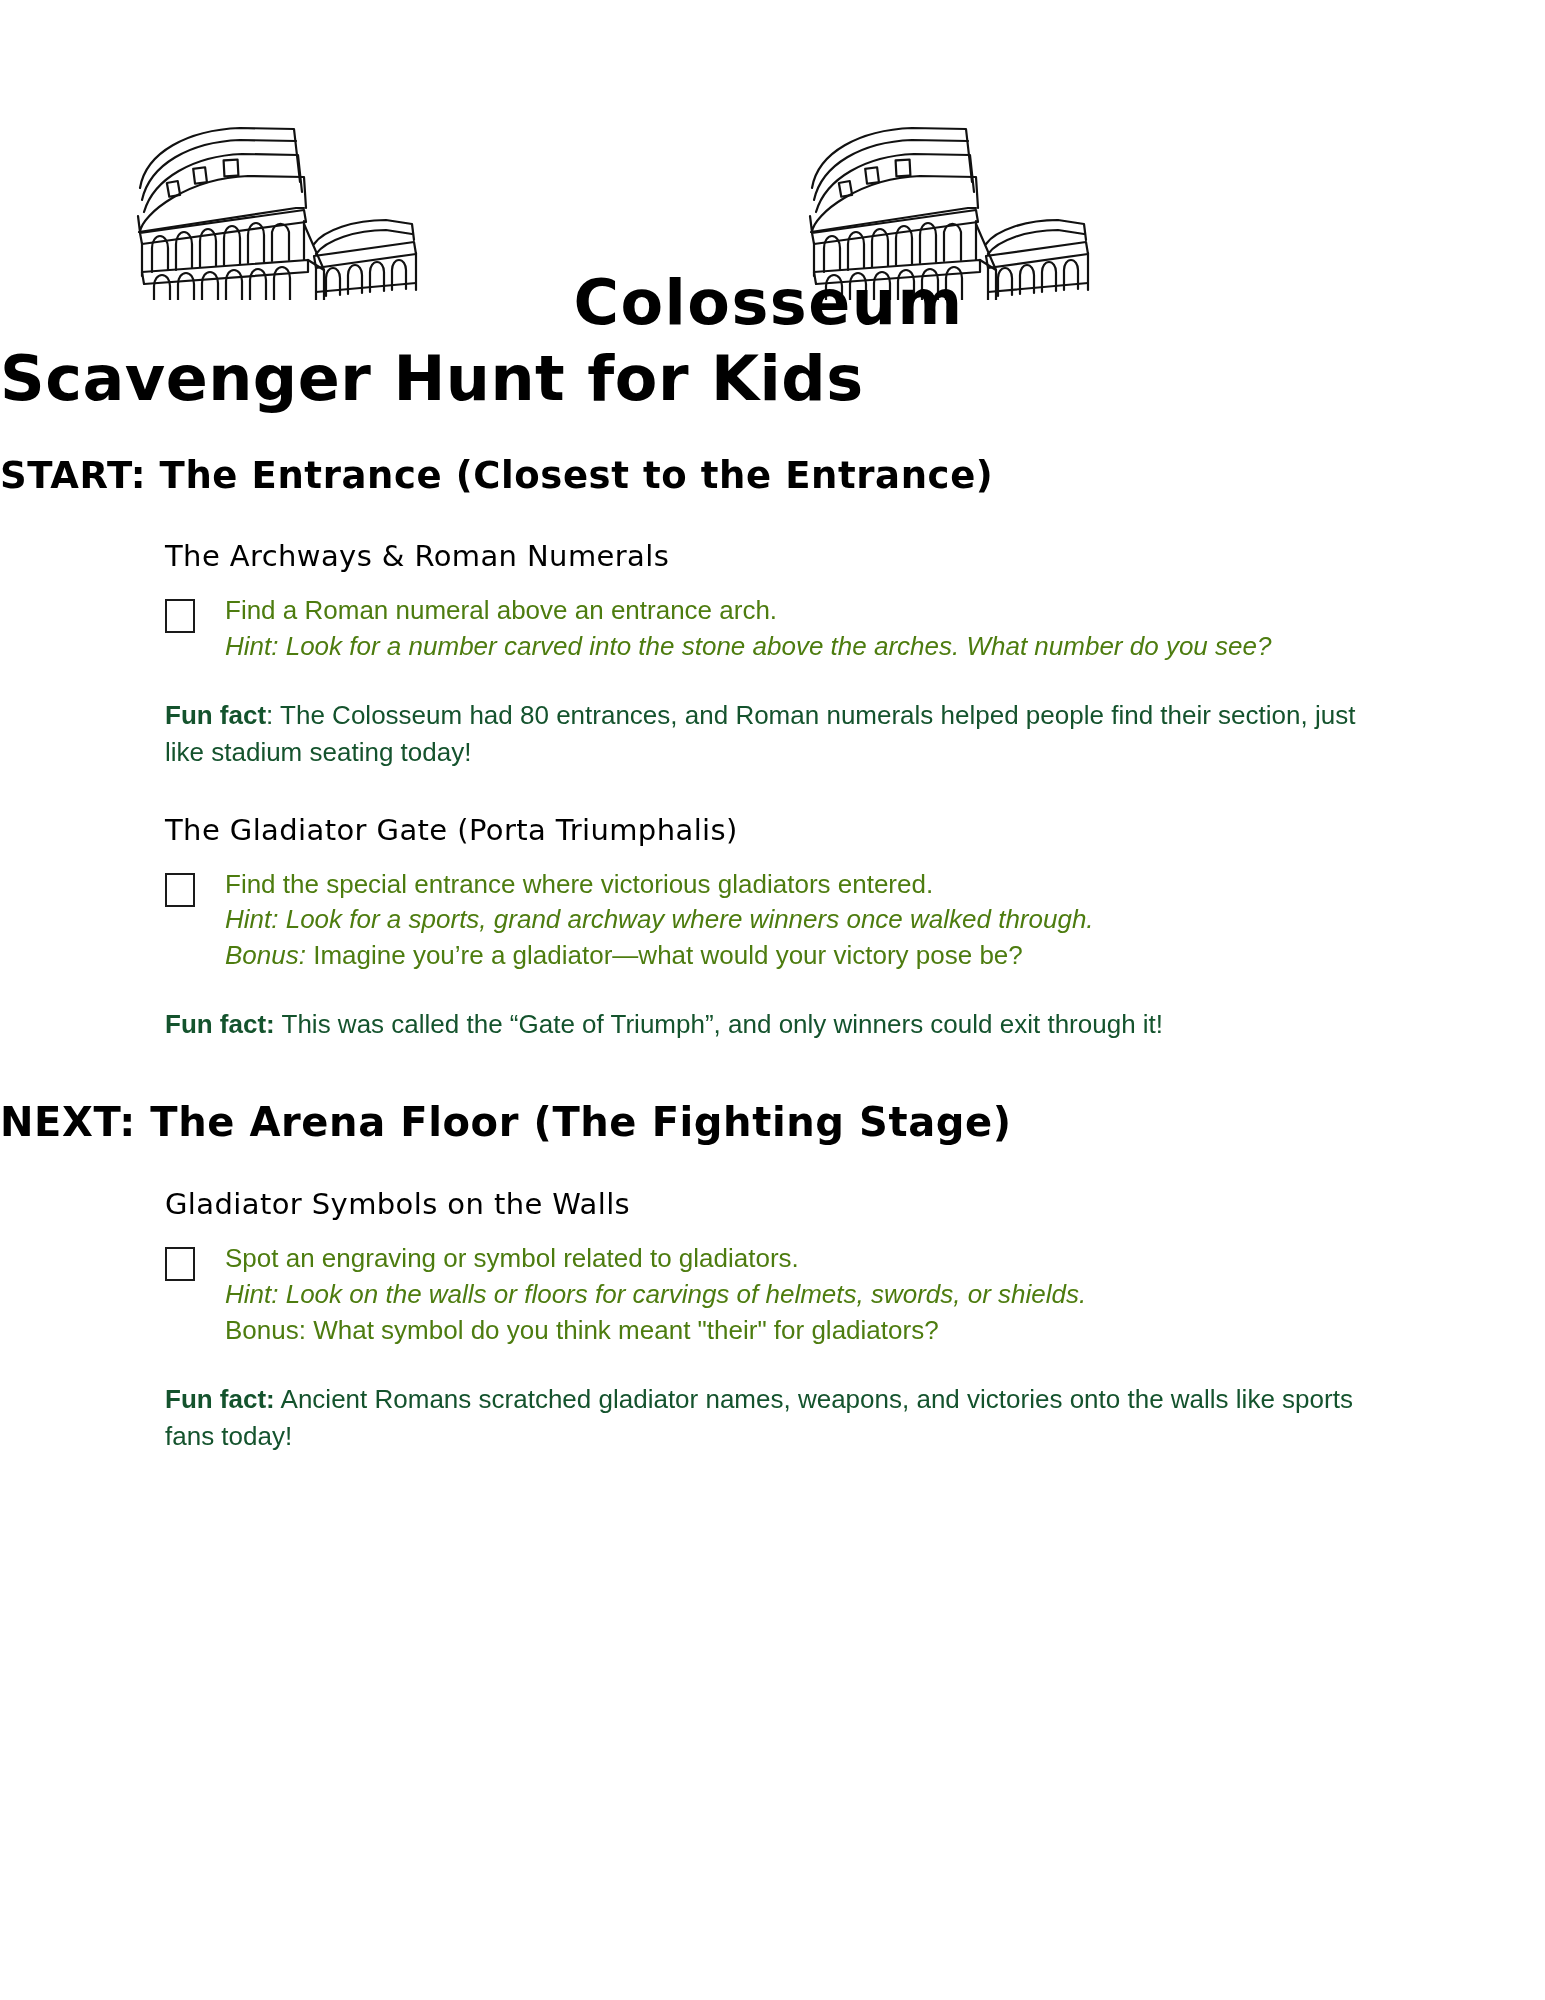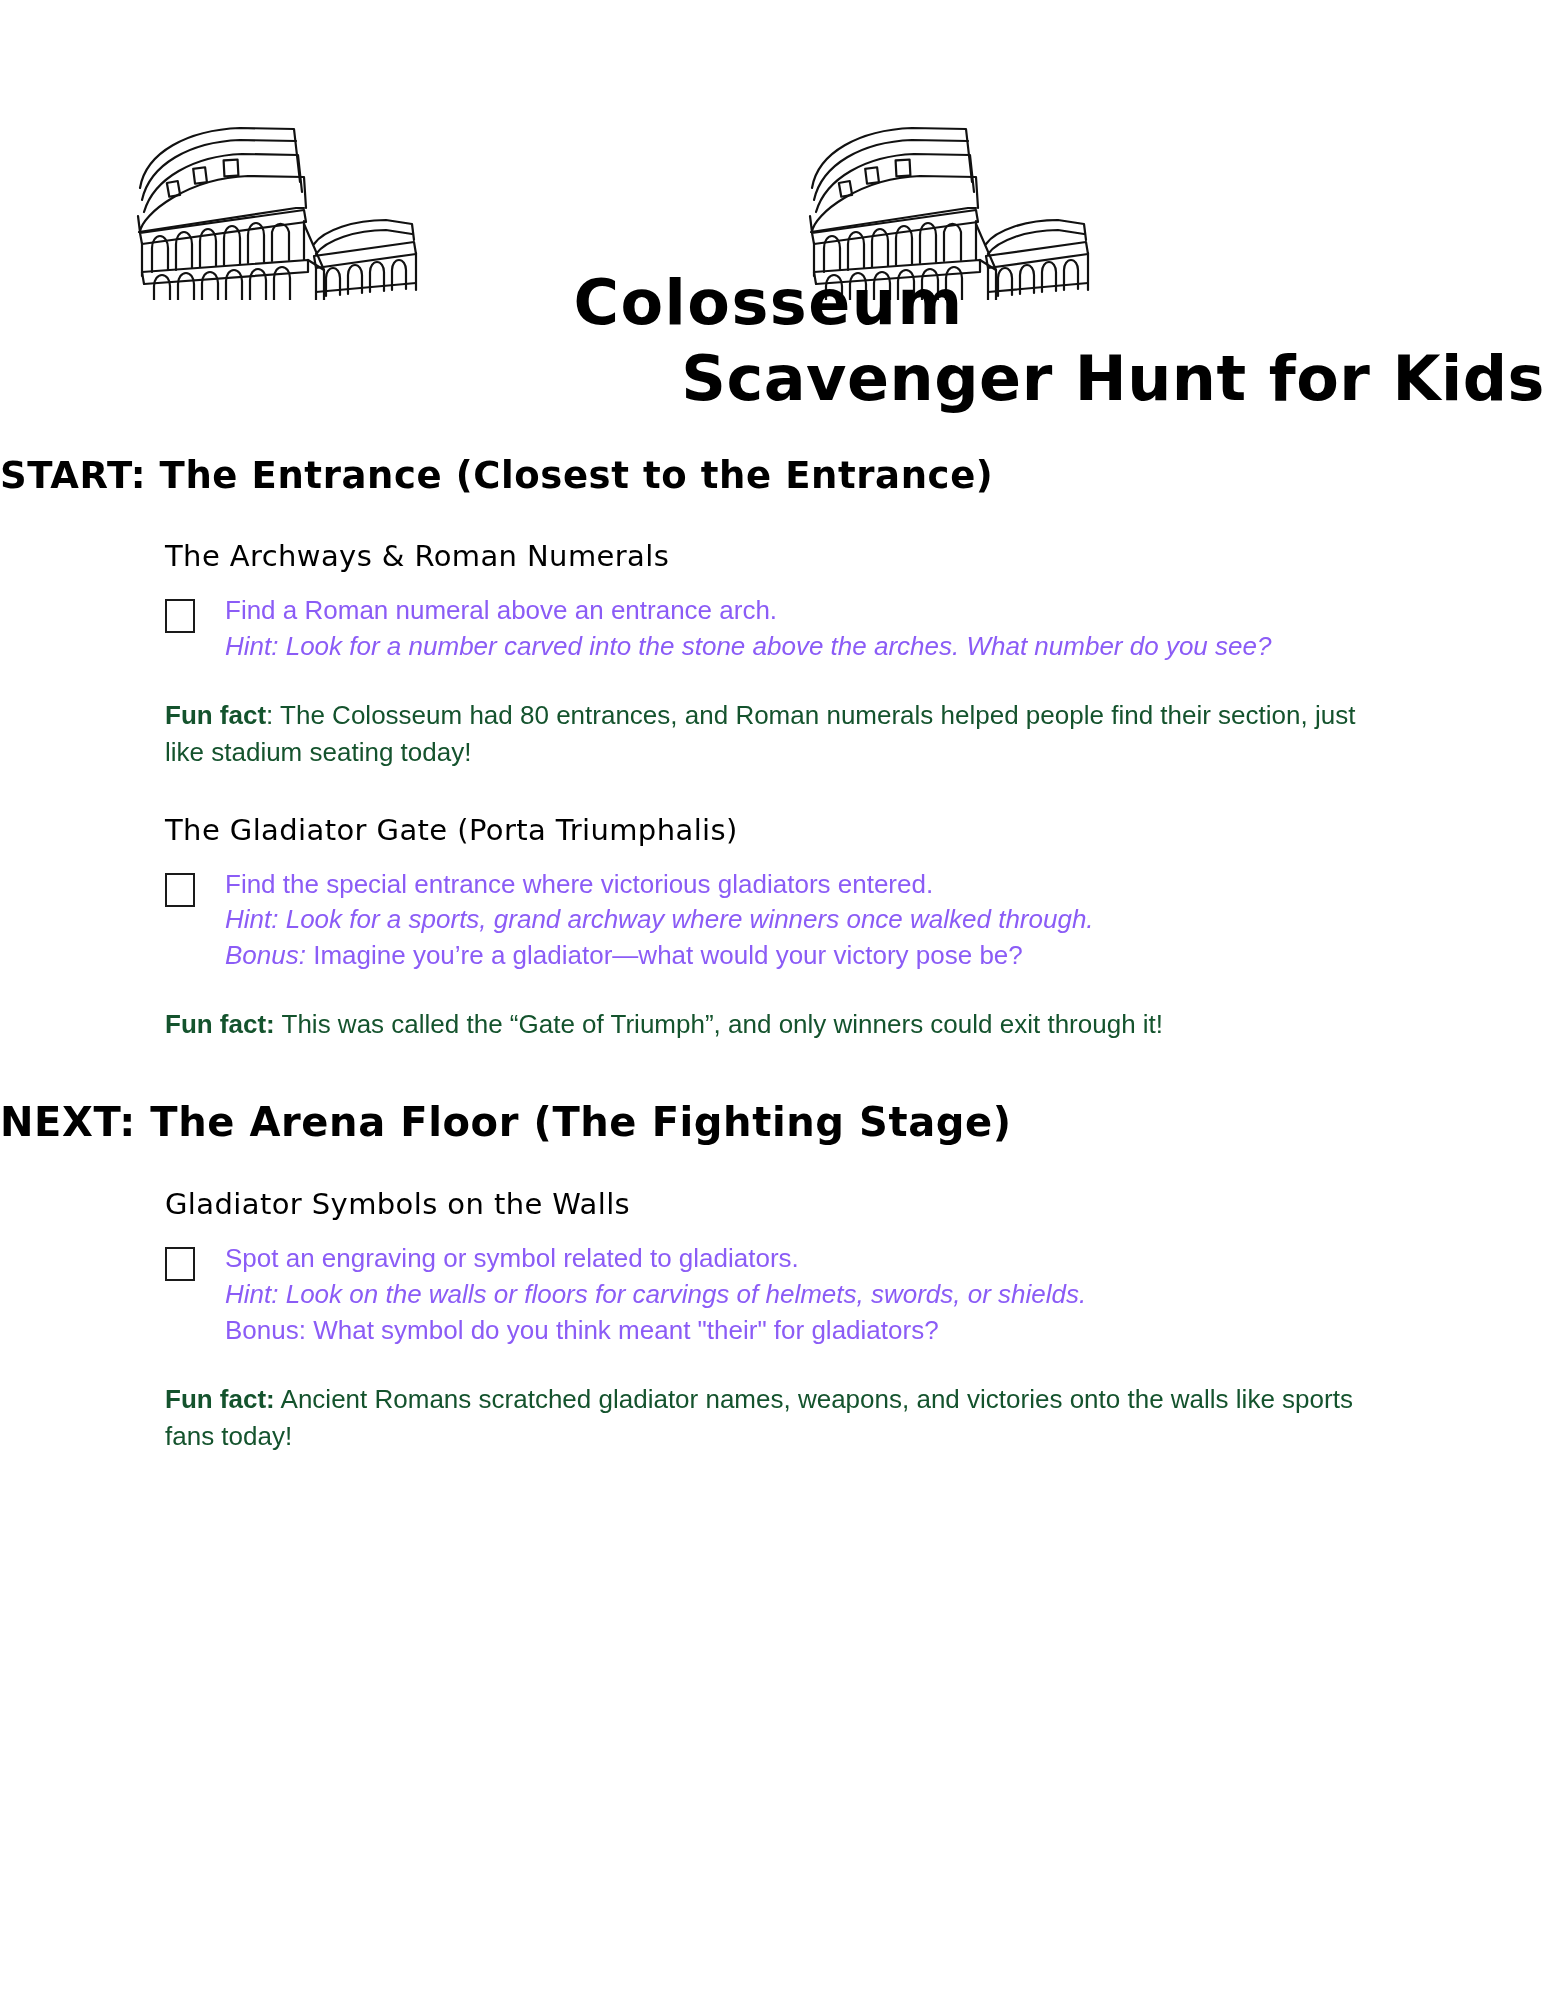--- a/index.html
+++ b/index.html
@@ -49,21 +49,21 @@
     right: 8px;
     top: 272px;
     text-align: center;
     font-family: "DejaVu Sans", sans-serif;
     font-weight: 700;
     font-size: 62px;
     letter-spacing: 1.5px;
     line-height: 1;
   }
   .title-sub {
-    text-align: right;
+    text-align: left;
     font-family: "DejaVu Sans", sans-serif;
     font-weight: 700;
     font-size: 62px;
     letter-spacing: 0.5px;
     line-height: 1;
     margin-top: 18px;
   }
 
   
   .section-head {
@@ -102,21 +102,21 @@
     top: 6px;
     width: 30px;
     height: 34px;
     border: 2px solid #1a1a1a;
     background: #ffffff;
     box-sizing: border-box;
   }
   .task-line {
     font-size: 26px;
     line-height: 1.38;
-    color: #8b5cf6;
+    color: #4d7c0f;
   }
   .task-line .lead-italic {
     font-style: italic;
   }
   .task-line.italic {
     font-style: italic;
   }
   .funfact {
     font-size: 26px;
     line-height: 1.42;

